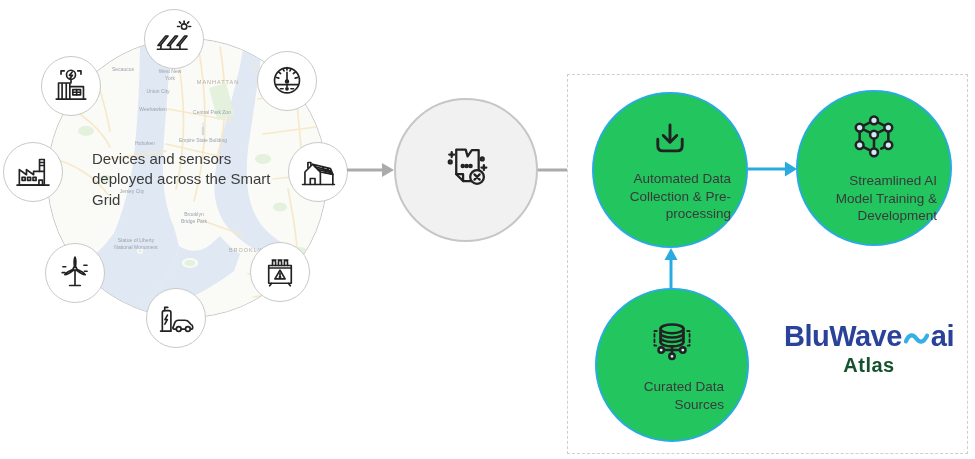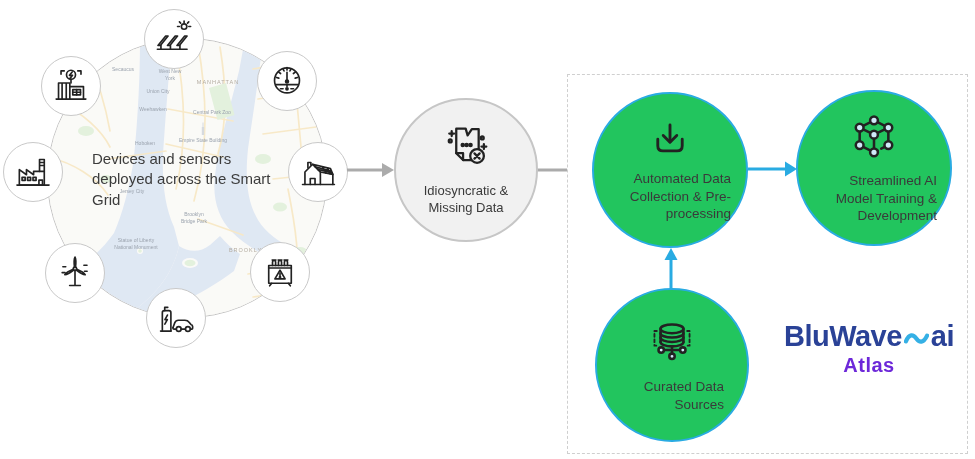--- a/index.html
+++ b/index.html
@@ -24,21 +24,21 @@
   .map-label.wrap{white-space:normal;}
   .map-label.big{font-size:5.5px;letter-spacing:1px;color:#b3aba0;}
   .caption{position:absolute;left:140px;top:110px;transform:translateX(-50%);width:192px;
            text-align:left;font-size:15px;color:#3c3c3c;line-height:1.35;}
   
   .atlas-box{position:absolute;left:567px;top:74px;width:401px;height:380px;
              border:1.5px dashed #cfcfcf;box-sizing:border-box;background:#fff;}
   .logo{position:absolute;left:781px;top:320px;width:176px;text-align:center;}
   .logo-main{display:flex;align-items:center;justify-content:center;gap:1px;
              font-size:29px;font-weight:bold;color:#2a4297;letter-spacing:-0.5px;}
-  .logo-sub{font-size:20px;font-weight:bold;color:#6d28d9;margin-top:1px;letter-spacing:0.5px;}
+  .logo-sub{font-size:20px;font-weight:bold;color:#14532d;margin-top:1px;letter-spacing:0.5px;}
 </style>
 </head>
 <body>
 
 <div class="canvas">
 
   <div class="map-wrap">
     <svg width="280" height="280" viewBox="0 0 280 280">
       <rect width="280" height="280" fill="#f7f6f2"></rect>
 
@@ -220,21 +220,20 @@
       <circle cx="14" cy="13.5" r="0.7" fill="#222"></circle>
       <circle cx="16.4" cy="13.5" r="0.7" fill="#222"></circle>
       <circle cx="18.8" cy="13.5" r="0.7" fill="#222"></circle>
       <circle cx="22.8" cy="20.3" r="4.2" fill="#f1f1f1"></circle>
       <path d="M21.2,18.7 l3.2,3.2 M24.4,18.7 l-3.2,3.2"></path>
       <path d="M7.2,5 v3 M5.7,6.5 h3"></path>
       <circle cx="6.3" cy="11" r="0.9"></circle>
       <path d="M27,13 v3 M25.5,14.5 h3"></path>
       <circle cx="26" cy="9.2" r="0.9"></circle>
     </svg>
-    <div class="node-label" style="width:122px;margin-top:8px;font-size:13px">Idiosyncratic &amp; Missing Data</div>
   </div>
 
   <div class="atlas-box"></div>
 
   <svg class="abs" style="left:748px;top:158px" width="50" height="22">
     <line x1="0" y1="11" x2="37" y2="11" stroke="#29abe2" stroke-width="3"></line>
     <polygon points="37,3.5 49,11 37,18.5" fill="#29abe2"></polygon>
   </svg>
   <svg class="abs" style="left:662px;top:246px" width="18" height="44">
     <line x1="9" y1="44" x2="9" y2="13" stroke="#29abe2" stroke-width="3"></line>

